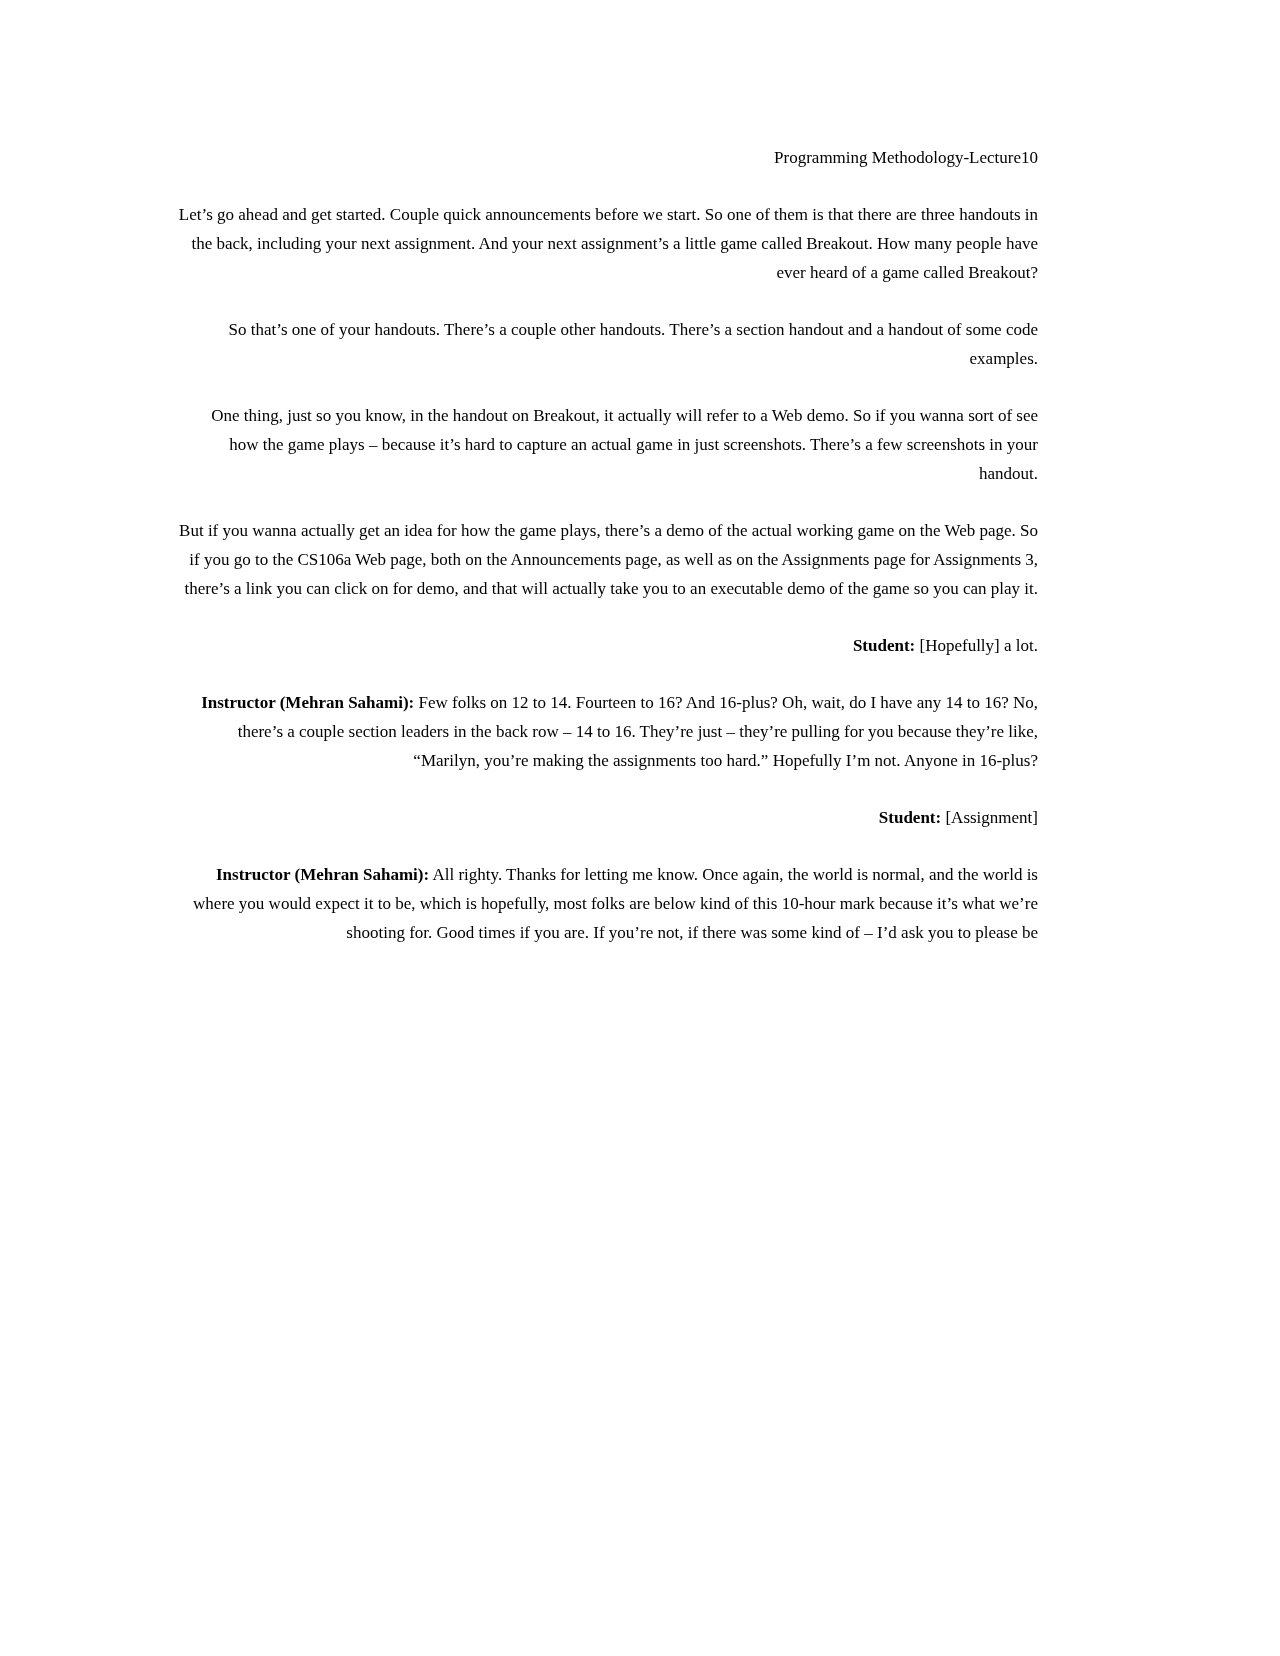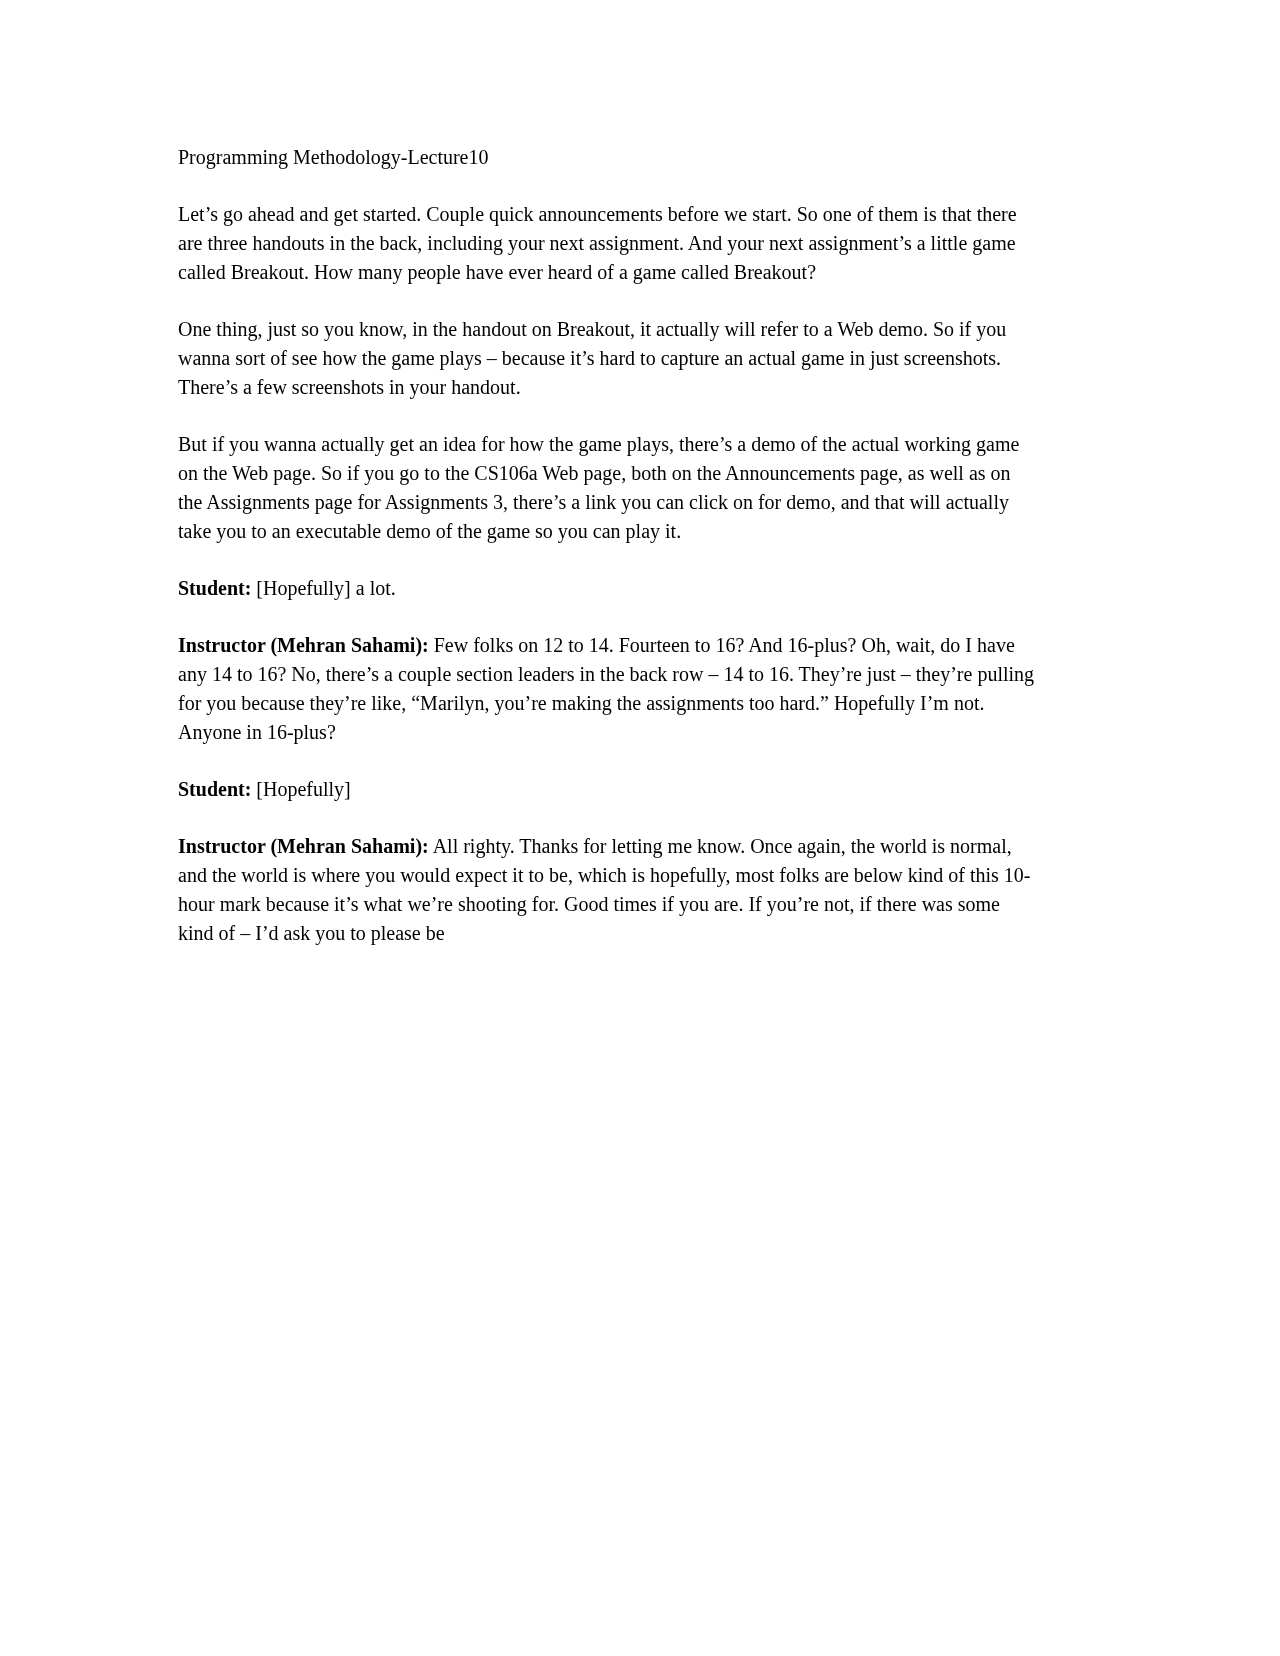--- a/index.html
+++ b/index.html
@@ -16,47 +16,48 @@
     overflow: hidden;
   }
   .page {
     position: absolute;
     left: 178px;
     top: 143px;
     width: 860px;
   }
   .title, .para {
     margin: 0 0 28px 0;
-    font-size: 20px;
+    font-size: 17px;
     line-height: 29px;
-    text-align: left;
+    text-align: right;
   }
   .speaker {
     font-weight: bold;
   }
 </style>
 </head>
 <body>
 
 <div class="page">
 
   <p class="title">Programming Methodology-Lecture10</p>
 
 
   <p class="para"><strong class="speaker"></strong><span>Let’s go ahead and get started. Couple quick announcements before we start. So one of them is that there are three handouts in the back, including your next assignment. And your next assignment’s a little game called Breakout. How many people have ever heard of a game called Breakout?</span></p>
 
 
+  <p class="para"><strong class="speaker"></strong><span>So that’s one of your handouts. There’s a couple other handouts. There’s a section handout and a handout of some code examples.</span></p>
 
   <p class="para"><strong class="speaker"></strong><span>One thing, just so you know, in the handout on Breakout, it actually will refer to a Web demo. So if you wanna sort of see how the game plays – because it’s hard to capture an actual game in just screenshots. There’s a few screenshots in your handout.</span></p>
 
   <p class="para"><strong class="speaker"></strong><span>But if you wanna actually get an idea for how the game plays, there’s a demo of the actual working game on the Web page. So if you go to the CS106a Web page, both on the Announcements page, as well as on the Assignments page for Assignments 3, there’s a link you can click on for demo, and that will actually take you to an executable demo of the game so you can play it.</span></p>
 
 
 
   <p class="para"><strong class="speaker">Student:</strong><span> [Hopefully] a lot.</span></p>
 
   <p class="para"><strong class="speaker">Instructor (Mehran Sahami):</strong><span> Few folks on 12 to 14. Fourteen to 16? And 16-plus? Oh, wait, do I have any 14 to 16? No, there’s a couple section leaders in the back row – 14 to 16. They’re just – they’re pulling for you because they’re like, “Marilyn, you’re making the assignments too hard.” Hopefully I’m not. Anyone in 16-plus?</span></p>
 
-  <p class="para"><strong class="speaker">Student:</strong><span> [Hopefully]</span></p>
+  <p class="para"><strong class="speaker">Student:</strong><span> [Assignment]</span></p>
 
   <p class="para"><strong class="speaker">Instructor (Mehran Sahami):</strong><span> All righty. Thanks for letting me know. Once again, the world is normal, and the world is where you would expect it to be, which is hopefully, most folks are below kind of this 10-hour mark because it’s what we’re shooting for. Good times if you are. If you’re not, if there was some kind of – I’d ask you to please be</span></p>
 
 </div>
 
 </body></html>

